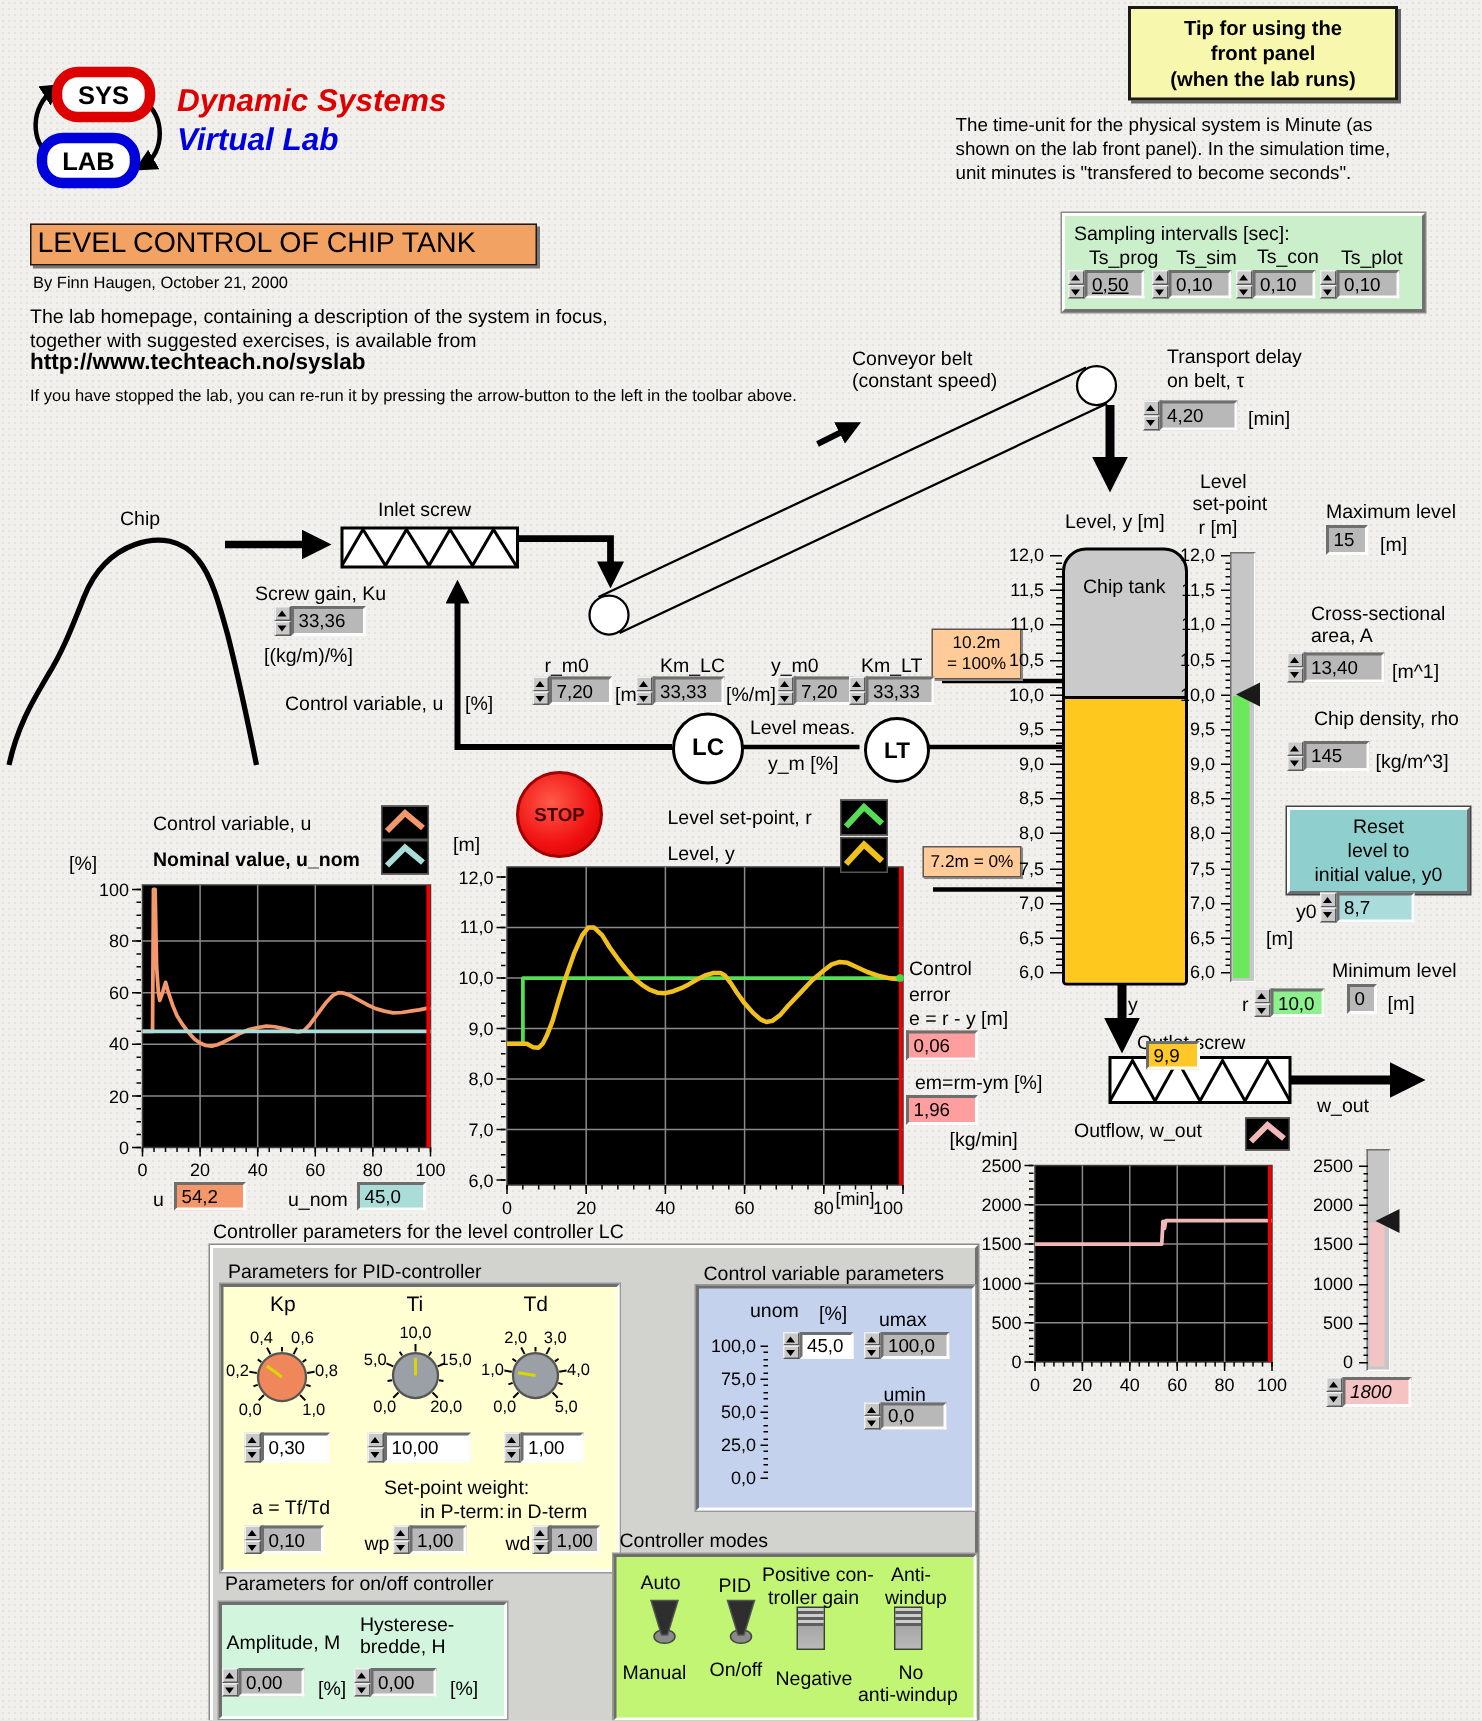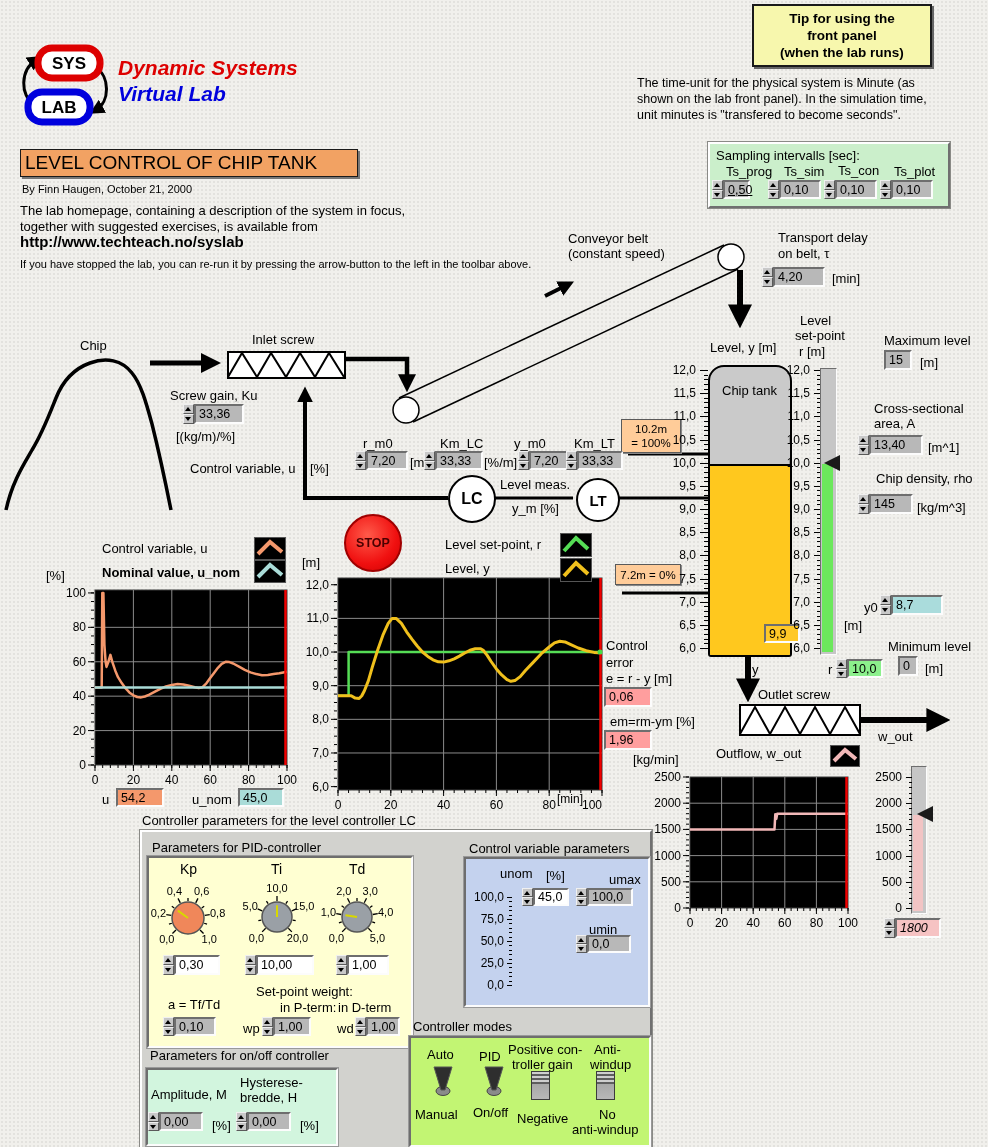--- a/index.html
+++ b/index.html
@@ -124,20 +124,26 @@
   </div>
   <div class="circle-ind" style="left:576px;top:478px;width:40px;height:40px;font-size:15px;">
     <span id="lt-txt">LT</span>
   </div>
 
   <div class="abs" style="left:344px;top:514px;width:54px;height:54px;border-radius:50%;background:radial-gradient(circle at 40% 35%,#ff5a4a,#f01010 60%,#cc0000);
               border:2px solid #a00000;display:flex;align-items:center;justify-content:center;font-weight:bold;font-size:12.5px;color:#4a0000;">
     <span>STOP</span>
   </div>
 
+  <div class="abs raised" style="left:858px;top:538px;width:118px;height:54px;background:#8fd0cf;box-shadow:0 0 0 1px #444;
+              display:flex;flex-direction:column;justify-content:center;text-align:center;font-size:13px;line-height:16px;">
+    <span>Reset</span>
+    <span>level to</span>
+    <span>initial value, y0</span>
+  </div>
 
   <div class="slider-track" style="left:820px;top:368px;width:15px;height:285px;background:#c6c6c6;">
     <div style="position:absolute;left:1px;top:95px;width:11px;height:188px;background:#6ce85c;"></div>
   </div>
   <div class="tri-l" style="left:824px;top:455px;"></div>
 
   <div class="slider-track" style="left:911px;top:766px;width:14px;height:146px;background:#c6c6c6;">
     <div style="position:absolute;left:1px;top:48px;width:10px;height:96px;background:#f2c4c4;"></div>
   </div>
   <div class="tri-l" style="left:917px;top:806px;"></div>
@@ -540,40 +546,40 @@
     <span class="lbl" style="left: 337px; top: 1021px;">wd</span>
     <span class="lbl" style="left: 150px; top: 1048px;">Parameters for on/off controller</span>
     <span class="lbl" style="left: 151px; top: 1087px;">Amplitude, M</span>
     <span class="lbl" style="left: 240px; top: 1075px;">Hysterese-</span>
     <span class="lbl" style="left: 240px; top: 1090px;">bredde, H</span>
     <span class="lbl" style="left: 212px; top: 1118px;">[%]</span>
     <span class="lbl" style="left: 300px; top: 1118px;">[%]</span>
     <span class="lbl" style="left: 469px; top: 841px;">Control variable parameters</span>
     <span class="lbl" style="left: 500px; top: 866px;">unom</span>
     <span class="lbl" style="left: 546px; top: 868px;">[%]</span>
-    <span class="lbl" style="left: 586px; top: 872px; margin-left: 23px;">umax</span>
+    <span class="lbl" style="left: 586px; top: 872px;">umax</span>
     <span class="lbl" style="left: 589px; top: 922px;">umin</span>
     <span class="lbl" style="left: 413px; top: 1019px;">Controller modes</span>
     <span class="lbl" style="left: 427px; top: 1047px;">Auto</span>
     <span class="lbl" style="left: 415px; top: 1107px;">Manual</span>
     <span class="lbl" style="left: 479px; top: 1049px;">PID</span>
     <span class="lbl" style="left: 473px; top: 1105px;">On/off</span>
     <span class="lbl" style="left: 508px; top: 1042px;">Positive con-</span>
     <span class="lbl" style="left: 512px; top: 1057px;">troller gain</span>
     <span class="lbl" style="left: 517px; top: 1111px;">Negative</span>
     <span class="lbl" style="left: 594px; top: 1042px;">Anti-</span>
     <span class="lbl" style="left: 590px; top: 1057px;">windup</span>
     <span class="lbl" style="left: 599px; top: 1107px;">No</span>
     <span class="lbl" style="left: 572px; top: 1122px;">anti-windup</span>
     <div class="abs" style="left: 712px; top: 180px; height: 19px; display: flex; align-items: stretch;">
       <div class="spincol">
         <div class="spb up"></div>
         <div class="spb dn"></div>
       </div>
-      <div class="sunk fieldtxt" style="width: 27px; background: rgb(184, 184, 184); text-decoration: underline;">0,50</div>
+      <div class="sunk fieldtxt" style="width: 40px; background: rgb(184, 184, 184); text-decoration: underline;">0,50</div>
     </div>
     <div class="abs" style="left: 768px; top: 180px; height: 19px; display: flex; align-items: stretch;">
       <div class="spincol">
         <div class="spb up"></div>
         <div class="spb dn"></div>
       </div>
       <div class="sunk fieldtxt" style="width: 42px; background: rgb(184, 184, 184);">0,10</div>
     </div>
     <div class="abs" style="left: 824px; top: 180px; height: 19px; display: flex; align-items: stretch;">
       <div class="spincol">
@@ -651,21 +657,21 @@
     <div class="abs" style="left: 880px; top: 595px; height: 20px; display: flex; align-items: stretch;">
       <div class="spincol">
         <div class="spb up"></div>
         <div class="spb dn"></div>
       </div>
       <div class="sunk fieldtxt" style="width: 52px; background: rgb(170, 220, 220);">8,7</div>
     </div>
     <div class="abs" style="left: 898px; top: 656px; height: 20px; display: flex; align-items: stretch;">
       <div class="sunk fieldtxt" style="width: 20px; background: rgb(184, 184, 184);">0</div>
     </div>
-    <div class="abs" style="left: 764px; top: 624px; height: 19px; display: flex; align-items: flex-start;">
+    <div class="abs" style="left: 764px; top: 694px; height: 19px; display: flex; align-items: flex-start;">
       <div class="sunk fieldtxt" style="width: 36px; background: rgb(255, 200, 40);">9,9</div>
     </div>
     <div class="abs" style="left: 836px; top: 659px; height: 19px; display: flex; align-items: stretch;">
       <div class="spincol">
         <div class="spb up"></div>
         <div class="spb dn"></div>
       </div>
       <div class="sunk fieldtxt" style="width: 36px; background: rgb(140, 240, 140);">10,0</div>
     </div>
     <div class="abs" style="left: 116px; top: 788px; height: 19px; display: flex; align-items: stretch;">

